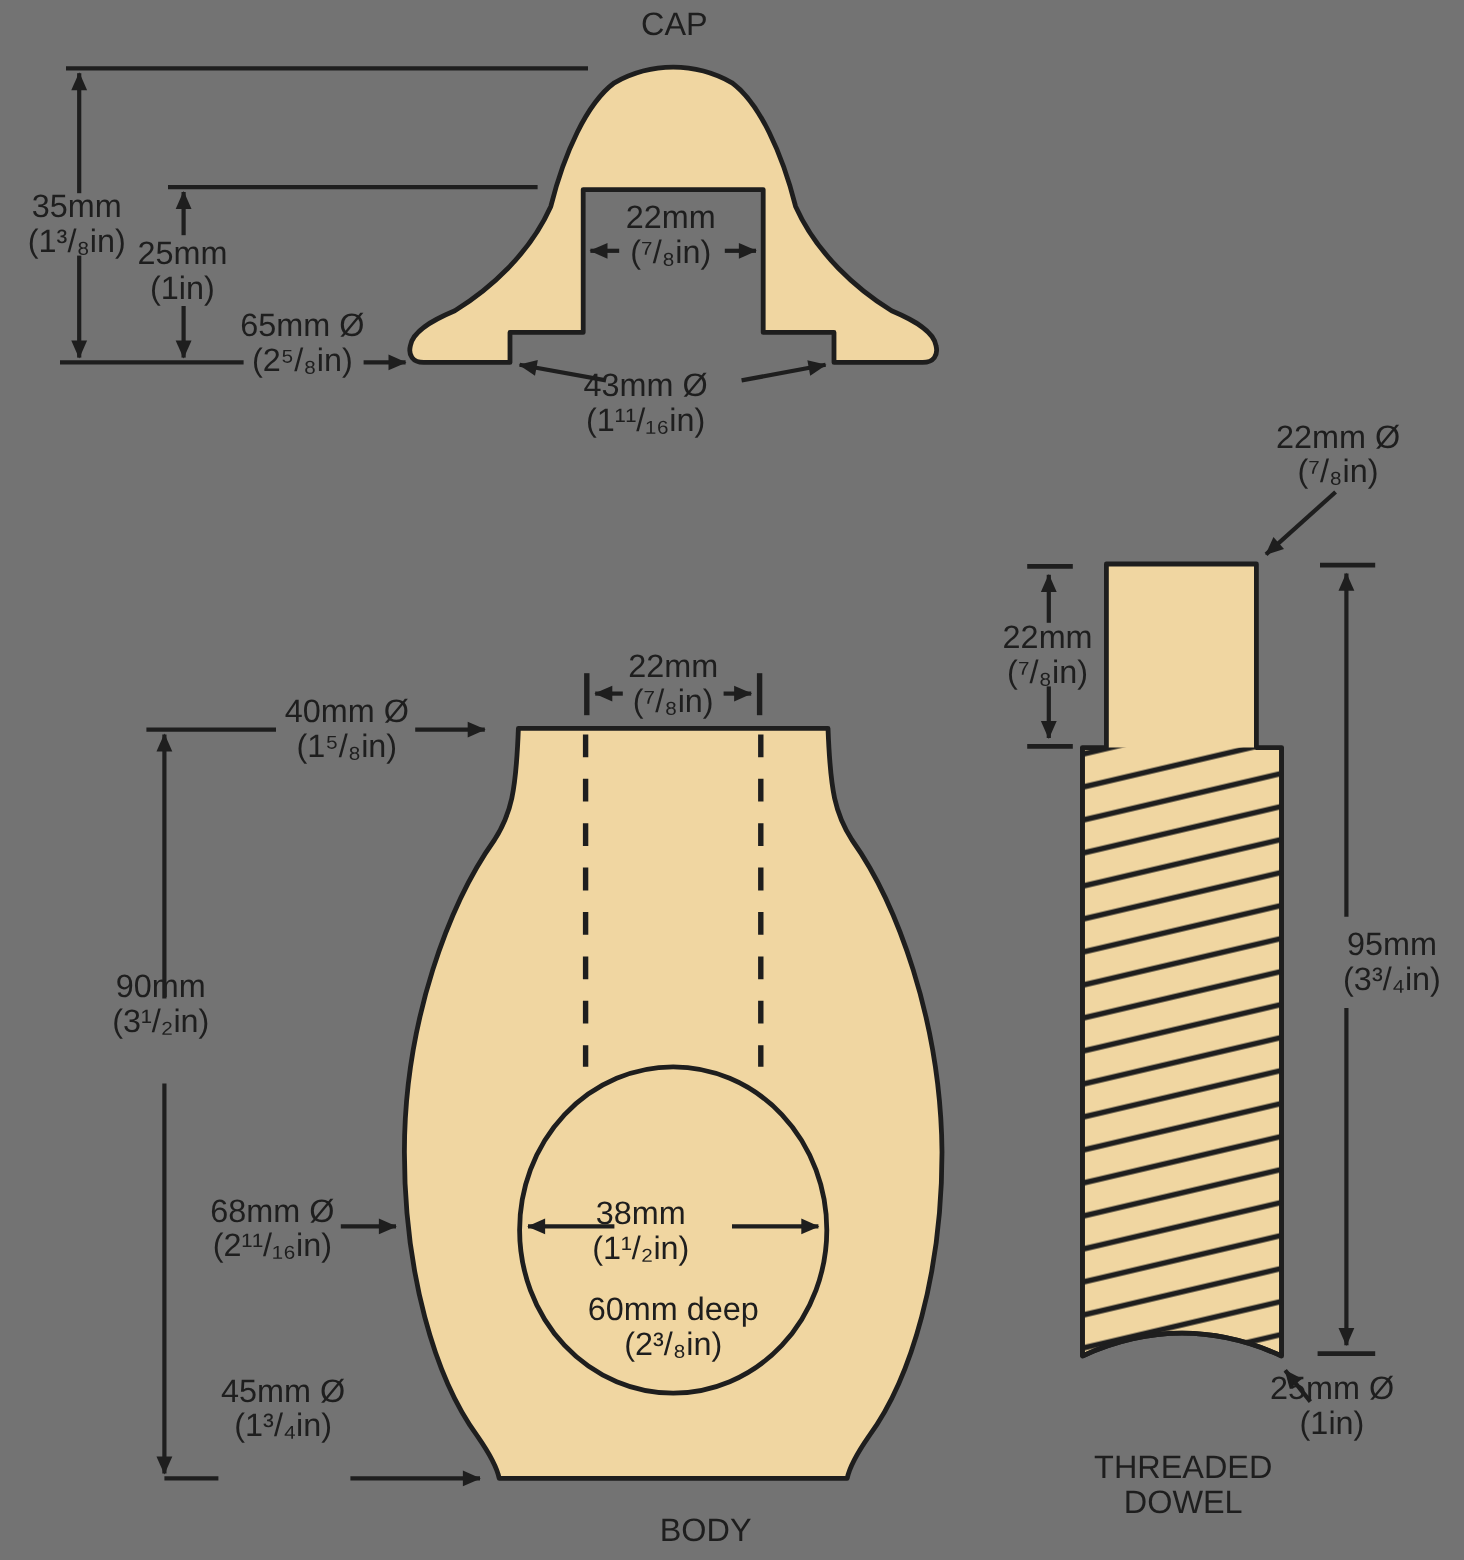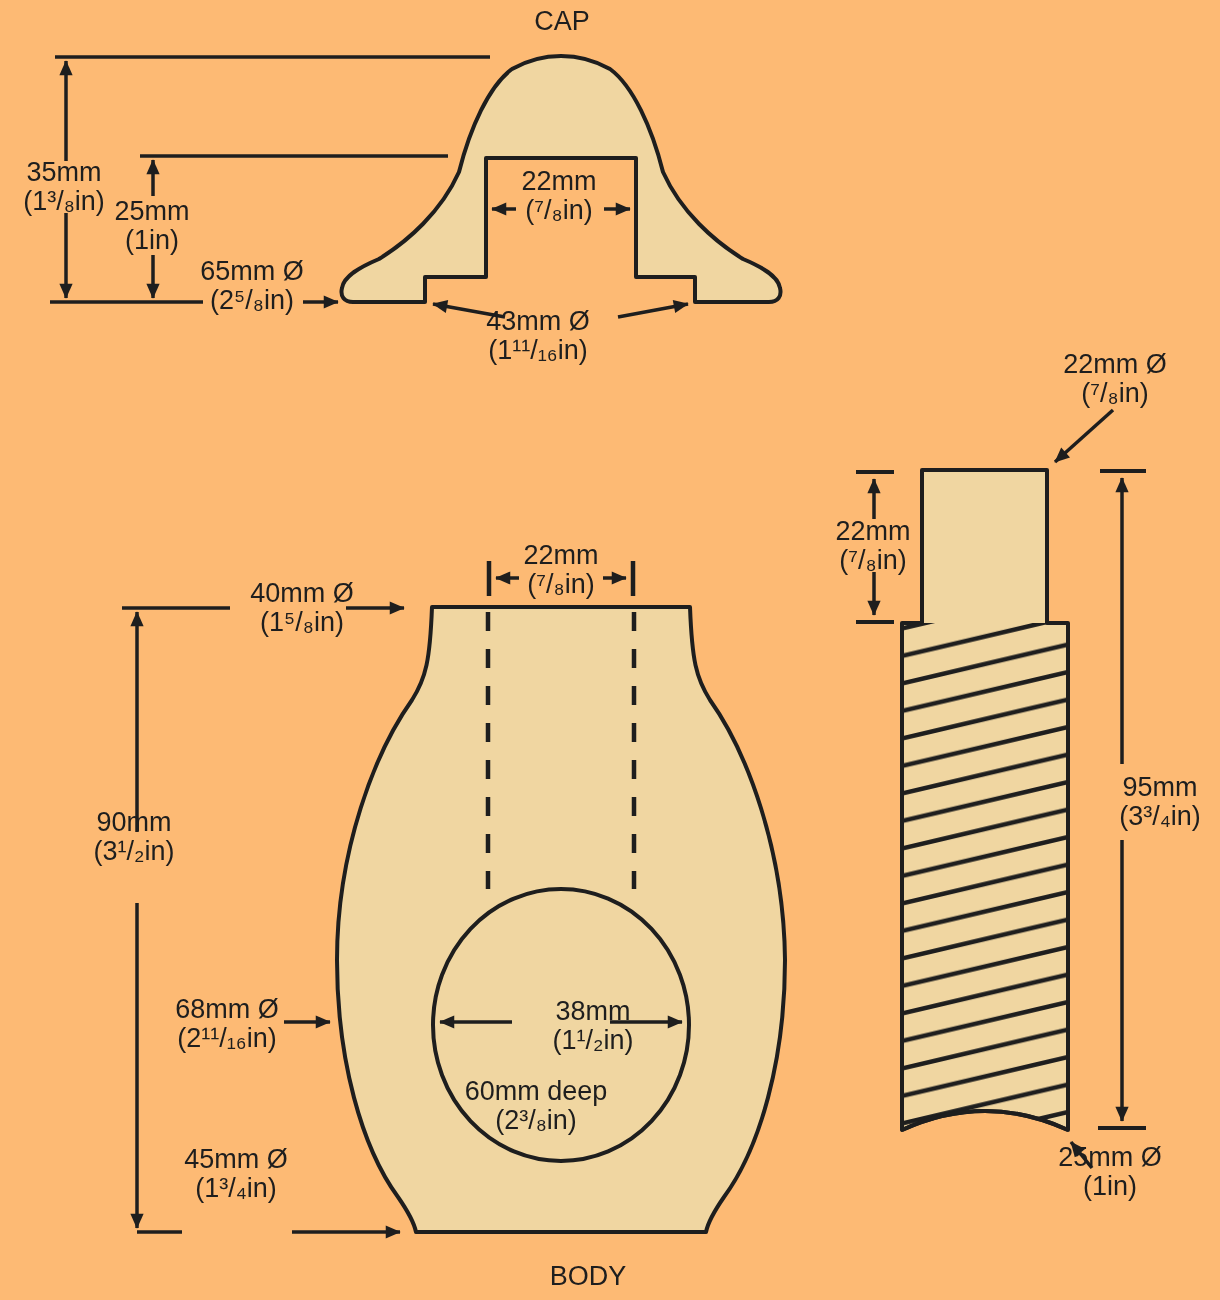--- a/index.html
+++ b/index.html
@@ -1,16 +1,16 @@
 <!DOCTYPE html>
 <html style="--wood: #f0d6a1; --line: #1e1e1e;"><head>
 <meta charset="utf-8">
 <style>
   html,body{margin:0;padding:0;background:#ffffff;}
-  #stage{position:relative;width:1220px;height:1300px;background:#fdba74;overflow:hidden;
+  #stage{position:relative;width:1220px;height:1300px;background:#737373;overflow:hidden;
          font-family:"Liberation Sans","DejaVu Sans",sans-serif;}
   #stage svg{position:absolute;left:0;top:0;}
   .ln{stroke:var(--line);fill:none;}
   .wood{fill:var(--wood);stroke:var(--line);}
   .lbl{position:absolute;transform:translate(-50%,-50%);text-align:center;
        font-size:27px;line-height:29px;color:var(--line);white-space:nowrap;}
   .lbl div{white-space:nowrap;}
   marker path{fill:var(--line);}
 </style>
 </head>
@@ -125,41 +125,41 @@
   </div>
   <div class="lbl" style="left:559px;top:196px">
     <div>22mm</div>
     <div>(⁷/₈in)</div>
   </div>
   <div class="lbl" style="left:538px;top:336px">
     <div>43mm Ø</div>
     <div>(1¹¹/₁₆in)</div>
   </div>
 
-  <div class="lbl" style="left:302px;top:608px">
+  <div class="lbl" style="left:289px;top:608px">
     <div>40mm Ø</div>
     <div>(1⁵/₈in)</div>
   </div>
   <div class="lbl" style="left:561px;top:570px">
     <div>22mm</div>
     <div>(⁷/₈in)</div>
   </div>
   <div class="lbl" style="left:134px;top:837px">
     <div>90mm</div>
     <div>(3¹/₂in)</div>
   </div>
   <div class="lbl" style="left:227px;top:1024px">
     <div>68mm Ø</div>
     <div>(2¹¹/₁₆in)</div>
   </div>
-  <div class="lbl" style="left:593px;top:1026px">
+  <div class="lbl" style="left:534px;top:1026px">
     <div>38mm</div>
     <div>(1¹/₂in)</div>
   </div>
-  <div class="lbl" style="left:536px;top:1106px">
+  <div class="lbl" style="left:561px;top:1106px">
     <div>60mm deep</div>
     <div>(2³/₈in)</div>
   </div>
   <div class="lbl" style="left:236px;top:1174px">
     <div>45mm Ø</div>
     <div>(1³/₄in)</div>
   </div>
   <div class="lbl" style="left:588px;top:1276px">
     <div>BODY</div>
   </div>
@@ -173,14 +173,18 @@
     <div>(⁷/₈in)</div>
   </div>
   <div class="lbl" style="left:1160px;top:802px">
     <div>95mm</div>
     <div>(3³/₄in)</div>
   </div>
   <div class="lbl" style="left:1110px;top:1172px">
     <div>25mm Ø</div>
     <div>(1in)</div>
   </div>
+  <div class="lbl" style="left:986px;top:1238px">
+    <div>THREADED</div>
+    <div>DOWEL</div>
+  </div>
 
 </div>
 
 </body></html>

